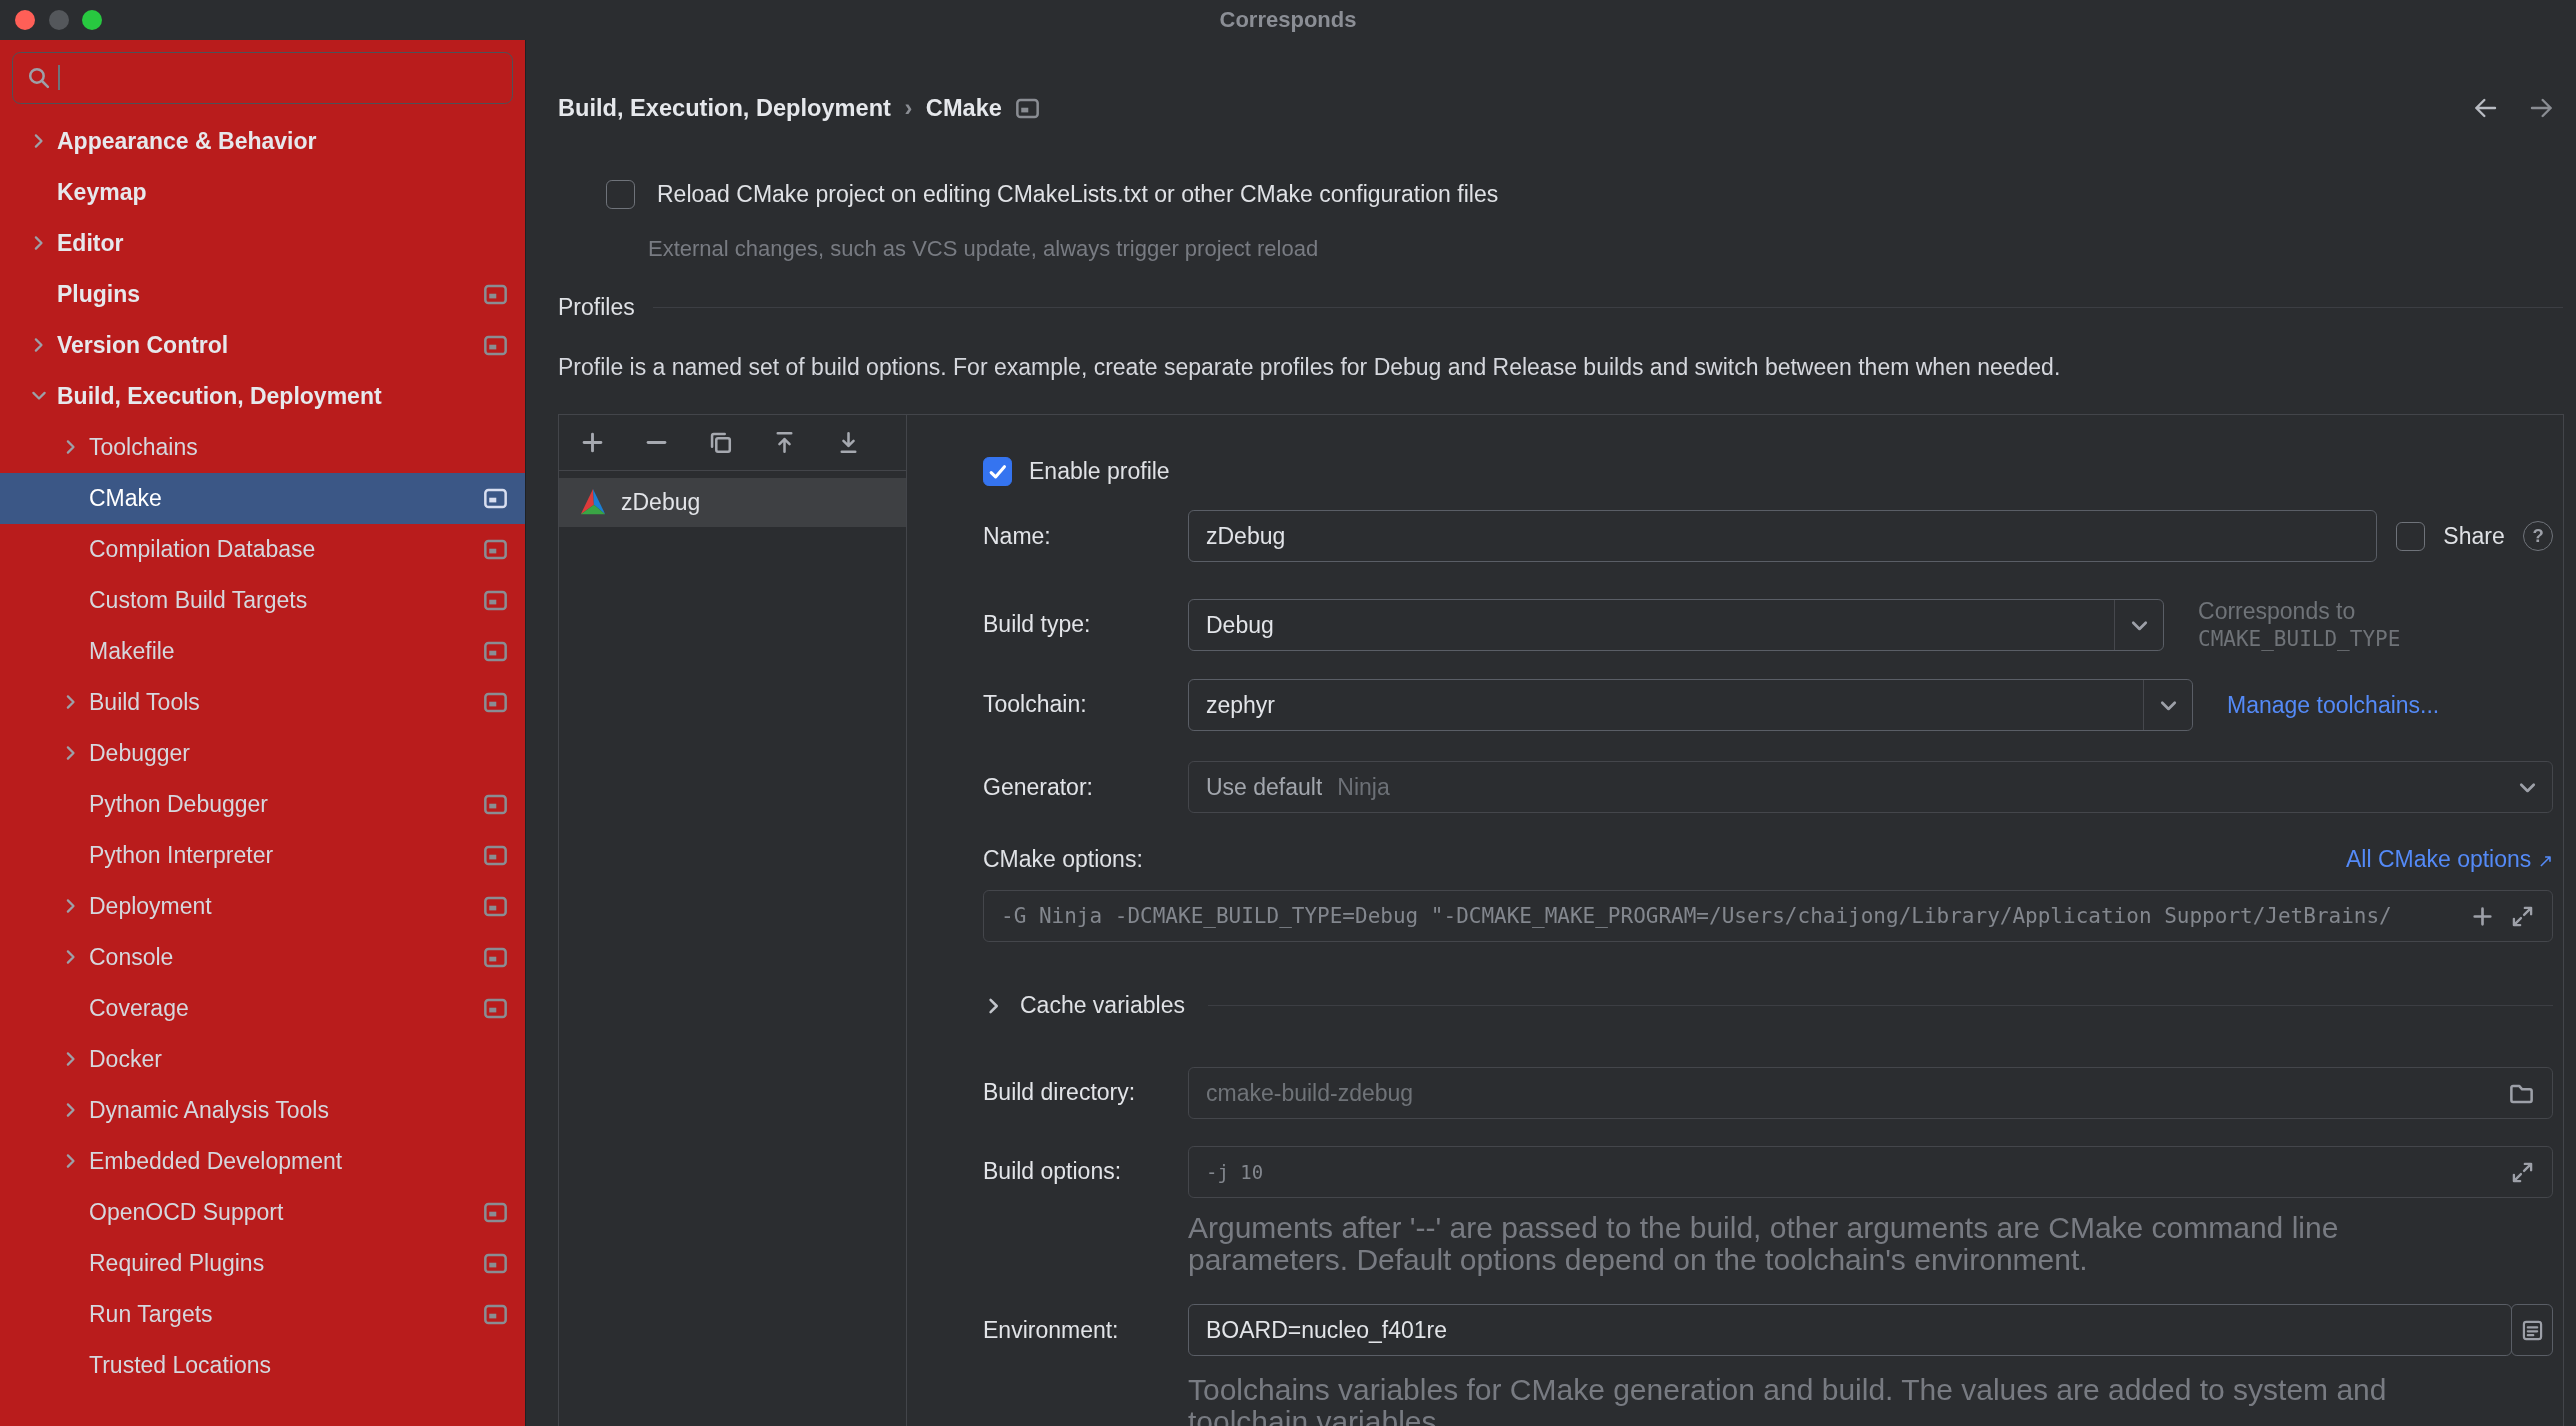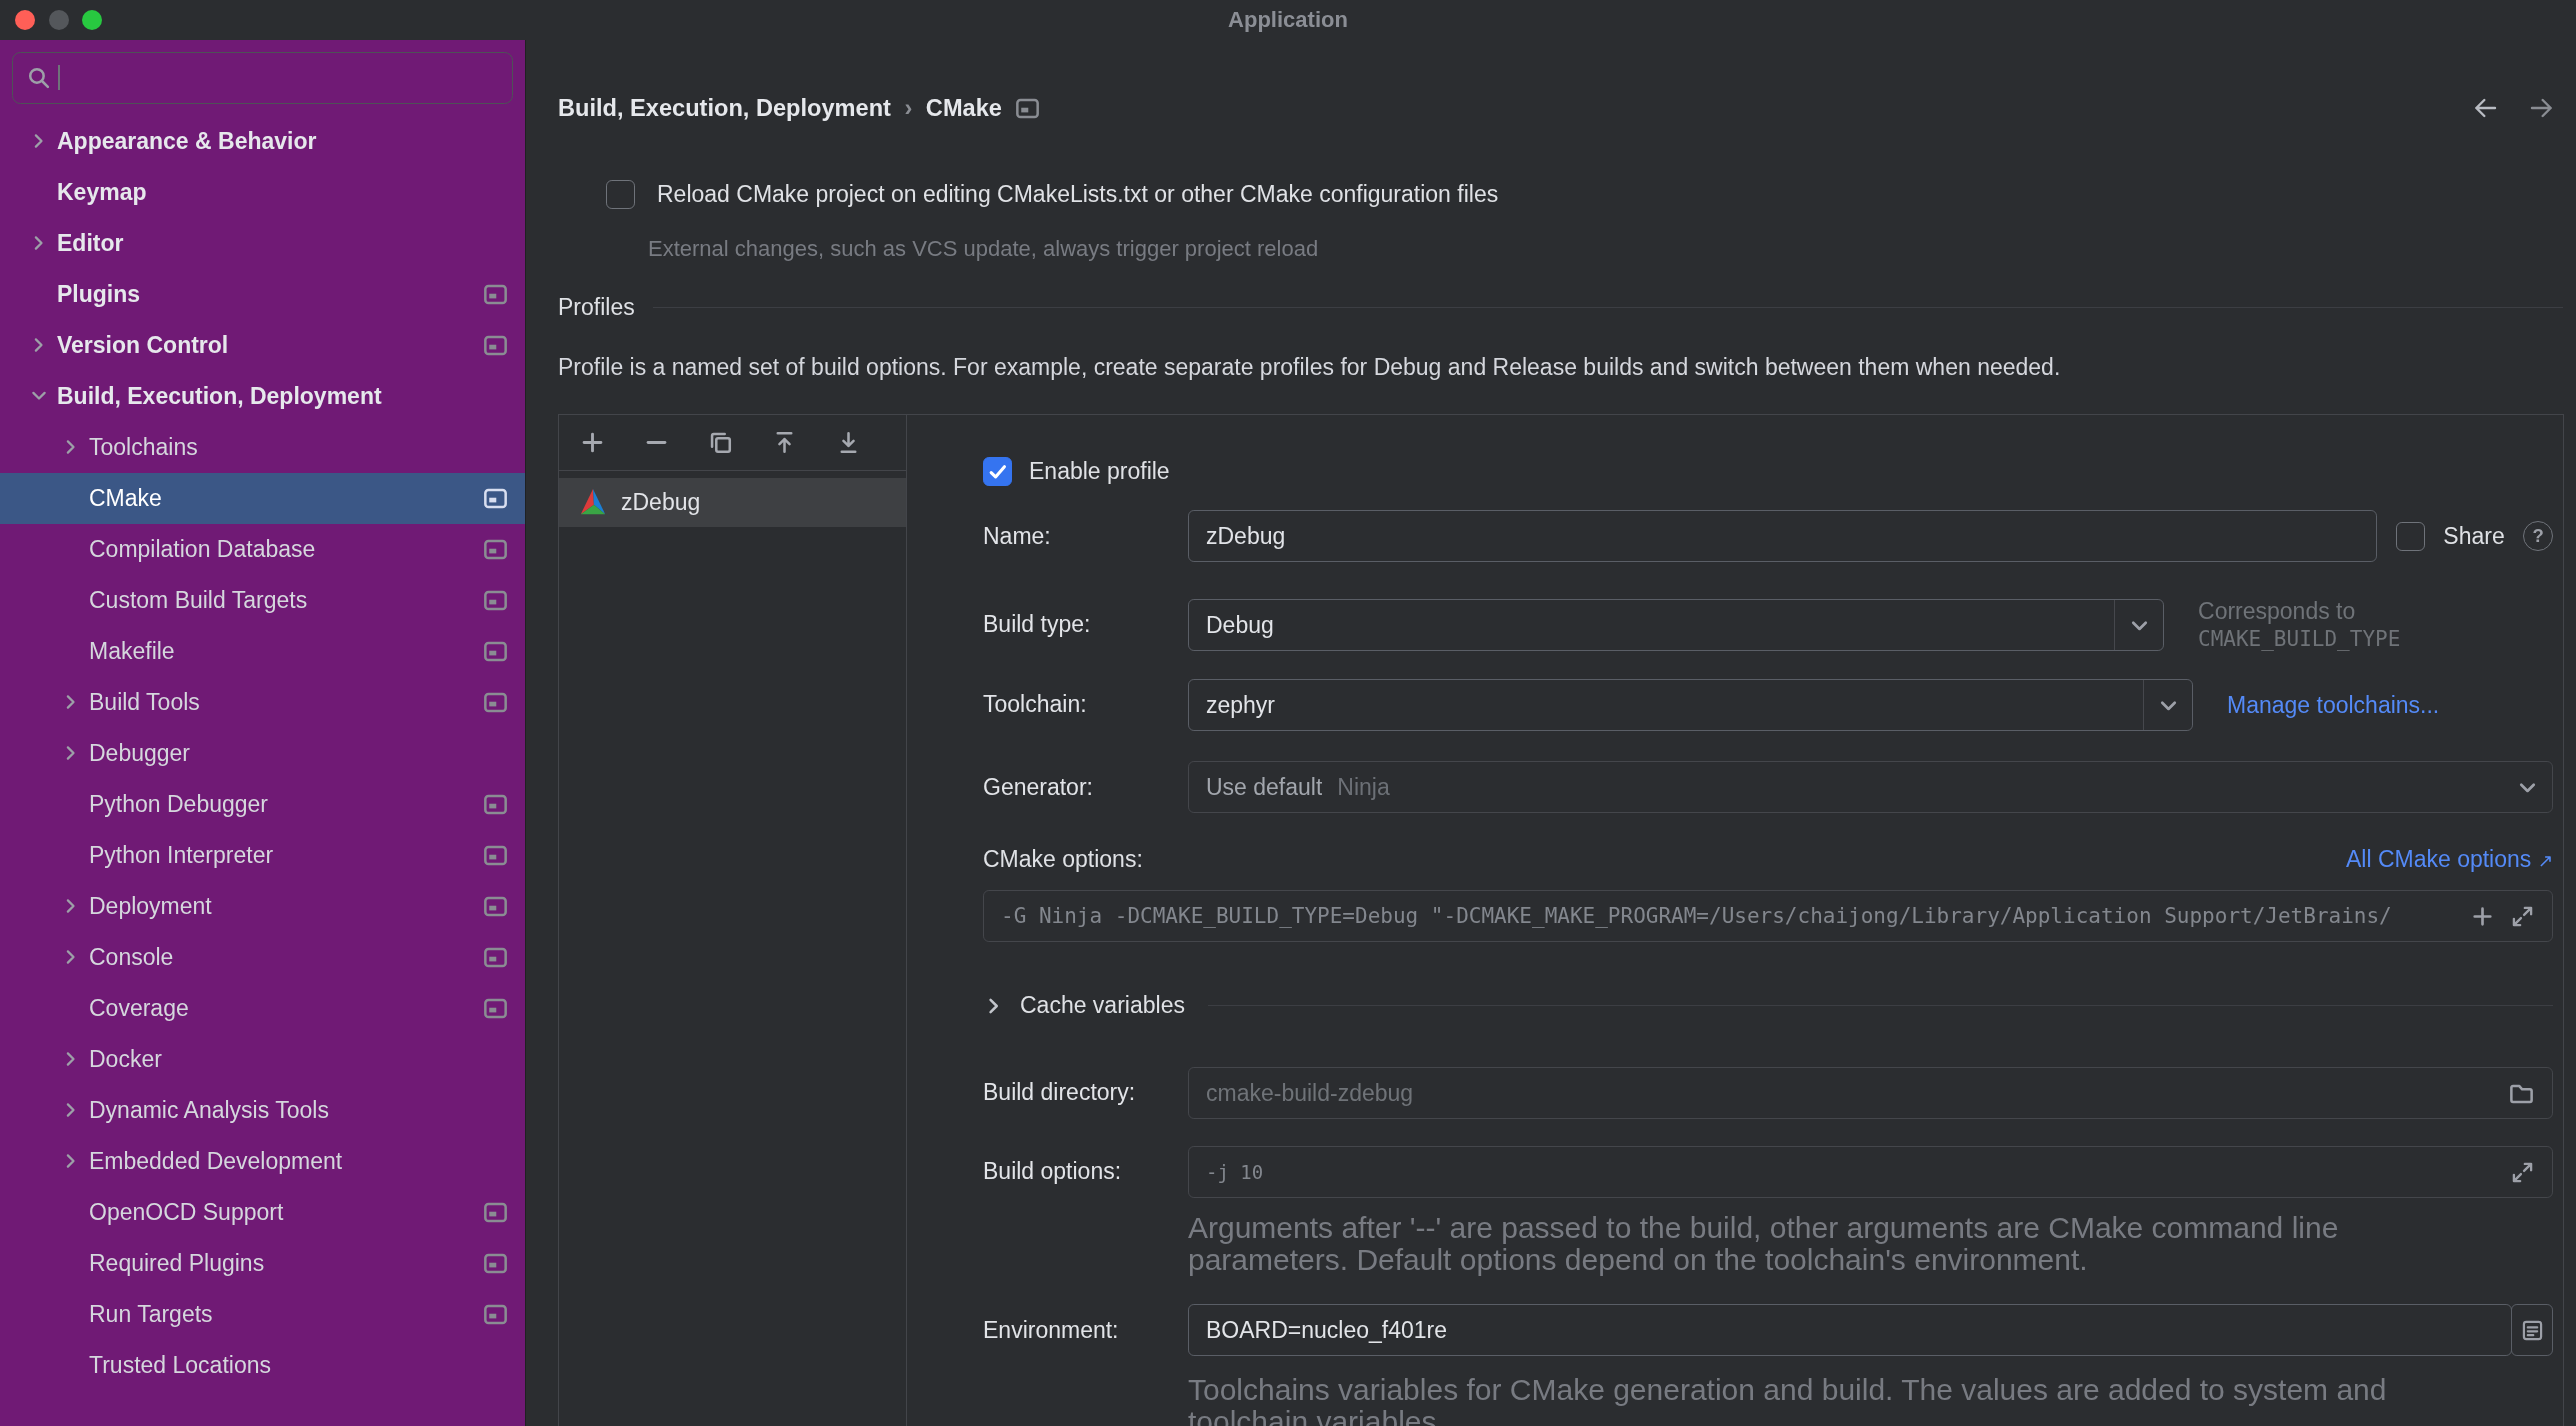--- a/index.html
+++ b/index.html
@@ -19,21 +19,21 @@
   .light { width:20px; height:20px; border-radius:50%; }
   .light.red   { background:#ff5f57; }
   .light.gray  { background:#54575b; }
   .light.green { background:#28c840; }
   .win-title { position:absolute; left:0; right:0; top:0; height:40px;
     display:flex; align-items:center; justify-content:center;
     color:#8b8e95; font-weight:bold; font-size:22px; }
 
   
   .sidebar { position:absolute; top:40px; left:0; bottom:0; width:526px;
-    border-right:0.8px solid #1f2123; background:#701a75; }
+    border-right:0.8px solid #1f2123; background:#b91c1c; }
   .search { margin:11.8px; height:52px; border:0.8px solid #4e5157; border-radius:8.4px;
     display:flex; align-items:center; padding:0 13.5px; color:#9da0a8; gap:6.7px; }
   .search .caret { width:1.7px; height:25px; background:#6f737a; }
   .tree { margin-top:8.4px; }
   .tree-item { height:51px; display:flex; align-items:center; padding-right:17px;
     cursor:default; color:#d5d7dd; }
   .tree-item .chev { width:37px; min-width:37px; display:flex; align-items:center;
     justify-content:center; color:#9da0a8; }
   .tree-item .chev.open svg { transform:rotate(90deg); }
   .tree-item .label { flex:1; white-space:nowrap; overflow:hidden; }
@@ -127,21 +127,21 @@
 </style>
 </head>
 <body>
 
 <div class="titlebar">
   <div class="traffic">
     <span class="light red"></span>
     <span class="light gray"></span>
     <span class="light green"></span>
   </div>
-  <div class="win-title">Application</div>
+  <div class="win-title">Corresponds</div>
 </div>
 
 <aside class="sidebar">
   <div class="search">
     <span>
       <svg viewBox="0 0 16 16" width="25" height="25">
           <circle cx="7" cy="7" r="4.3" fill="none" stroke="currentColor" stroke-width="1.6"></circle>
           <path d="M10.4 10.4 14 14" stroke="currentColor" stroke-width="1.6" stroke-linecap="round"></path>
         </svg>
     </span>

